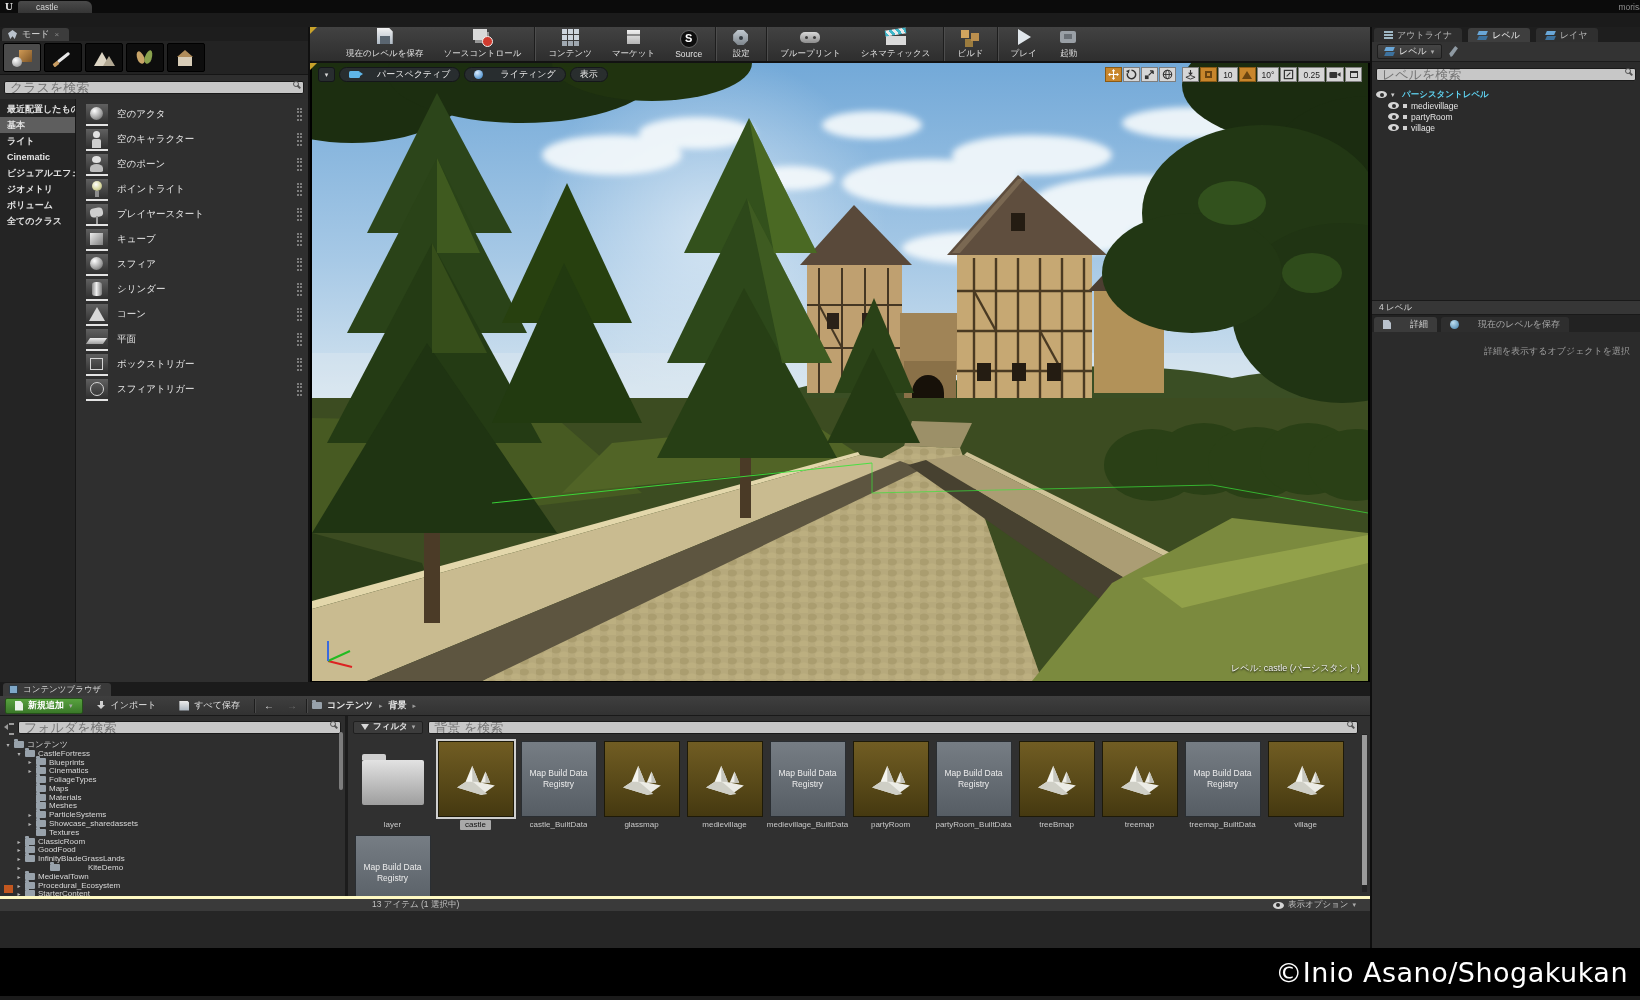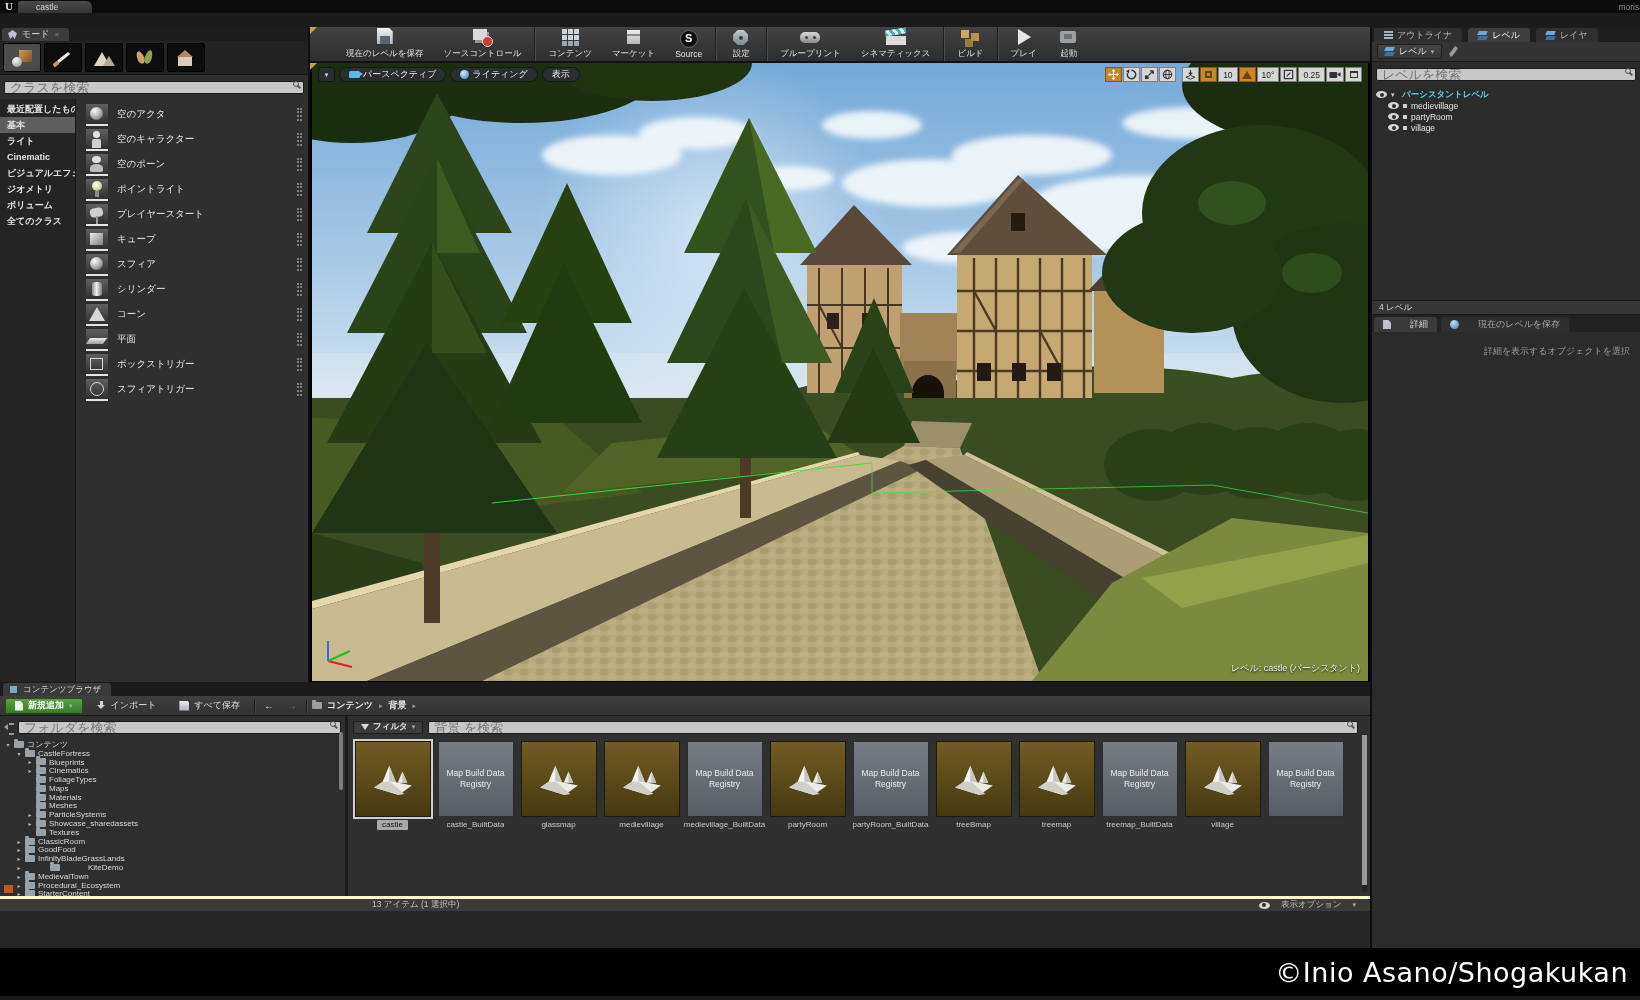--- a/index.html
+++ b/index.html
@@ -93,21 +93,21 @@
   .tb-ic.t-build::before{left:3px;top:2px;width:8px;height:8px;background:#d2a55e;box-shadow:10px 3px 0 #bb8f4e,4px 9px 0 #9c7c3e;}
   .tb-ic.t-play::before{left:6px;top:1px;border-left:13px solid #e1e7ec;border-top:8.5px solid transparent;border-bottom:8.5px solid transparent;}
   .tb-ic.t-launch::before{left:3px;top:3px;width:16px;height:12px;border-radius:2px;background:#9aa0a6;}
   .tb-ic.t-launch::after{left:7px;top:6px;width:8px;height:5px;background:#6a7076;}
 
   
   .viewport{position:absolute;left:310px;top:63px;width:1060px;height:619px;background:#000;overflow:hidden;}
   .scene{position:absolute;left:2px;top:0;width:1056px;height:618px;}
   .vp-tl{position:absolute;top:4px;left:8px;display:flex;gap:4px;align-items:center;z-index:4;}
   .vp-dd{width:17px;height:15px;background:rgba(42,46,51,.88);border:1px solid #14161a;border-radius:3px;color:#d8d8d8;font-size:7px;display:flex;align-items:center;justify-content:center;}
-  .vp-pill{height:15px;background:rgba(42,46,51,.88);border:1px solid #14161a;border-radius:8px;color:#ececec;font-size:9px;display:flex;align-items:center;gap:3px;padding:0 9px;}
+  .vp-pill{height:15px;background:rgba(42,46,51,.88);border:1px solid #14161a;border-radius:8px;color:#ececec;font-size:9px;display:flex;align-items:center;gap:17px;padding:0 9px;}
   .cam-ic{width:11px;height:7px;background:#5fb6e8;border-radius:1.5px;position:relative;}
   .cam-ic::after{content:'';position:absolute;right:-3px;top:1px;border-left:3px solid #5fb6e8;border-top:2.5px solid transparent;border-bottom:2.5px solid transparent;}
   .lit-ic{width:9px;height:9px;border-radius:50%;background:radial-gradient(circle at 35% 30%,#d9ecff,#2d7cc2);}
   .vp-tr{position:absolute;top:4px;right:8px;display:flex;gap:1px;align-items:center;z-index:4;}
   .vpt{height:15px;min-width:17px;background:#d6d6d6;border:1px solid #7e7e7e;display:flex;align-items:center;justify-content:center;padding:0 2px;}
   .vpt.act{background:#c8862c;border-color:#8a5a14;}
   .vpt.val{font-size:8.5px;color:#1d1d1d;padding:0 4px;}
   .vpt.gap{background:none;border:none;width:4px;min-width:4px;}
   .gs-sq{width:7px;height:7px;border:2px solid #6b4410;}
   .tri{width:0;height:0;border-left:5px solid transparent;border-right:5px solid transparent;border-bottom:8px solid #6b4410;}
@@ -199,21 +199,21 @@
   .folder-big{display:none;width:62px;height:45px;background:linear-gradient(#e2e2e2,#9e9e9e);border-radius:2px;position:relative;margin-top:6px;}
   .folder-big::before{content:'';position:absolute;top:-6px;left:0;width:24px;height:6px;background:#cfcfcf;border-radius:2px 2px 0 0;}
   .cell.t-folder .folder-big{display:block;}
   .cell-label{font-size:8px;color:#c9c9c9;height:10px;line-height:10px;margin-top:3px;max-width:82px;overflow:hidden;white-space:nowrap;}
   .cell.sel .thumb{outline:2px solid #cfcfcf;}
   .cell.sel .cell-label{background:#a9a9a9;color:#111;padding:0 5px;border-radius:1px;}
   .asset-sb{position:absolute;right:3px;top:18px;width:5px;height:158px;background:#242424;}
   .asset-sb::after{content:'';position:absolute;left:0;top:1px;width:5px;height:150px;background:#9b9b9b;}
   .cb-status{height:15px;background:#3a3a3a;border-top:3px solid #fef9c3;display:flex;align-items:center;font-size:8.5px;color:#c3c3c3;padding-left:20px;}
   .cb-status .left{margin-left:352px;}
-  .cb-status .right{margin-left:auto;margin-right:14px;display:flex;align-items:center;gap:11px;}
+  .cb-status .right{margin-left:auto;margin-right:14px;display:flex;align-items:center;gap:4px;}
   .cb-footer{height:37px;background:#262626;}
 
   
   .wm-bar{position:absolute;left:0;top:948px;width:1640px;height:48px;background:#000;display:flex;align-items:center;justify-content:flex-end;padding-right:12px;}
   .watermark{font-family:"DejaVu Sans",sans-serif;font-size:27px;color:#ffffff;letter-spacing:.5px;}
 </style>
 </head>
 <body>
 
 <div class="app">
@@ -842,20 +842,27 @@
             <span>フィルタ</span>
             <span class="dd-caret">▾</span>
           </button>
           <span class="search-wrap">
             <input class="search-input" placeholder="背景 を検索" style="">
             <span class="mag"></span>
           </span>
         </div>
         <div class="grid">
 
+        <div class="cell t-folder">
+            <div class="thumb">
+              <div class="folder-big"></div>
+
+            </div>
+            <div class="cell-label">layer</div>
+          </div>
             <div class="cell sel t-map">
             <div class="thumb">
 
               <svg class="map-ic" width="46" height="34" viewBox="0 0 48 36">
                 <polygon points="4,27 16,19 44,25 30,35" fill="#ecece6"></polygon>
                 <polygon points="16,19 22,22 36,34 30,35 4,27" fill="#cfcfc6"></polygon>
                 <polygon points="20,4 13,21 27,21" fill="#f4f4ee"></polygon>
                 <polygon points="20,4 20,21 27,21" fill="#c6c6be"></polygon>
                 <polygon points="34,10 29,22 39,22" fill="#eeeee8"></polygon>
                 <polygon points="34,10 34,22 39,22" fill="#c2c2ba"></polygon>

